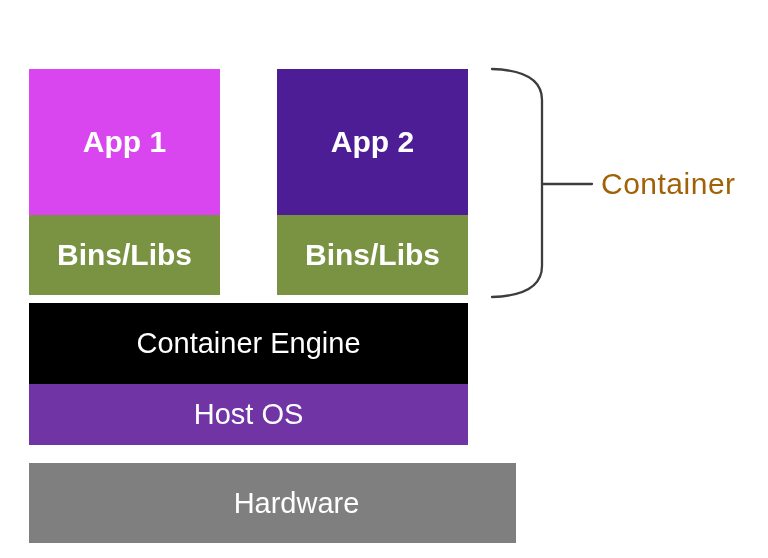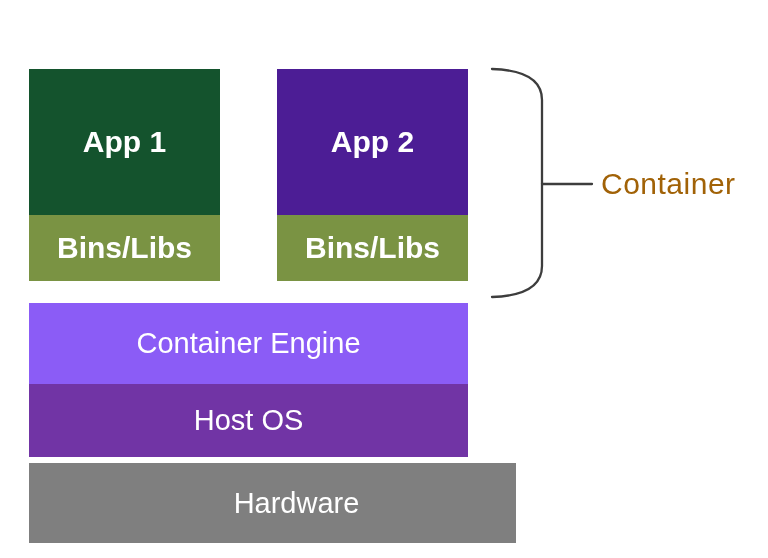--- a/index.html
+++ b/index.html
@@ -25,41 +25,41 @@
   .app-box {
     height: 146px;
     display: flex;
     align-items: center;
     justify-content: center;
     color: #ffffff;
     font-size: 30px;
     font-weight: bold;
   }
   .libs-box {
-    height: 66px;
+    height: 80px;
     display: flex;
     align-items: center;
     justify-content: center;
     color: #ffffff;
     font-size: 30px;
     font-weight: bold;
   }
   .layer {
     position: absolute;
     left: 29px;
     width: 439px;
     display: flex;
     align-items: center;
     justify-content: center;
     color: #ffffff;
     font-size: 29px;
     font-weight: 400;
   }
   .layer-engine { top: 303px; height: 81px; }
-  .layer-hostos { top: 384px; height: 73px; }
+  .layer-hostos { top: 384px; height: 61px; }
   .layer-hardware { top: 463px; height: 80px; padding-left: 48px; }
   .brace-svg {
     position: absolute;
     left: 483px;
     top: 58px;
     width: 118px;
     height: 250px;
   }
   .container-label {
     position: absolute;
@@ -73,38 +73,38 @@
     color: #a16207;
     white-space: nowrap;
   }
 </style>
 </head>
 <body>
 
 <div class="canvas">
 
   <div class="col col-1">
-    <div class="app-box" style="background-color: #14532d;">
+    <div class="app-box" style="background-color: #d946ef;">
       <span>App 1</span>
     </div>
     <div class="libs-box" style="background-color: rgb(122, 147, 67);">
       <span>Bins/Libs</span>
     </div>
   </div>
 
   <div class="col col-2">
     <div class="app-box" style="background-color: #4c1d95;">
       <span>App 2</span>
     </div>
     <div class="libs-box" style="background-color: rgb(122, 147, 67);">
       <span>Bins/Libs</span>
     </div>
   </div>
 
-  <div class="layer layer-engine" style="background-color: #8b5cf6;">
+  <div class="layer layer-engine" style="background-color: #000000;">
     <span>Container Engine</span>
   </div>
 
   <div class="layer layer-hostos" style="background-color: rgb(113, 52, 165);">
     <span>Host OS</span>
   </div>
 
   <div class="layer layer-hardware" style="background-color: rgb(127, 127, 127);">
     <span>Hardware</span>
   </div>

